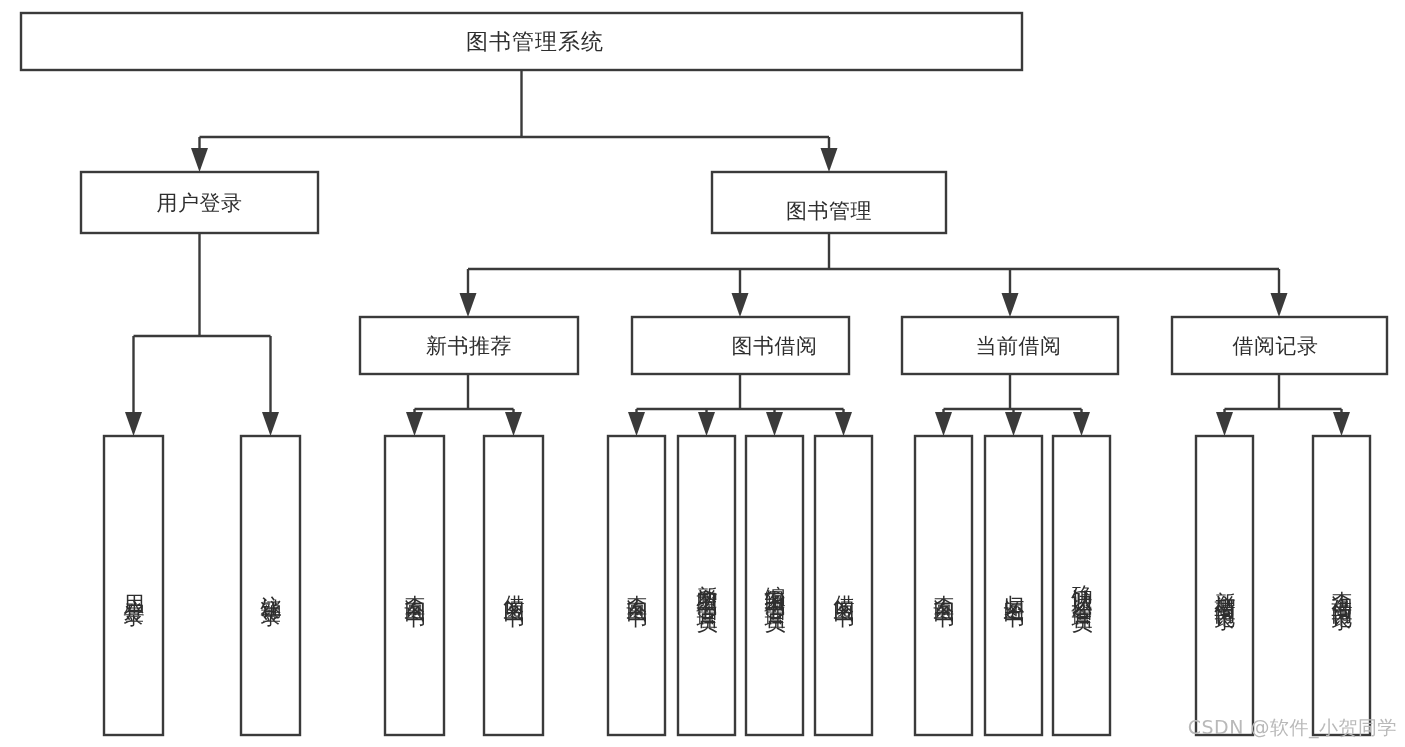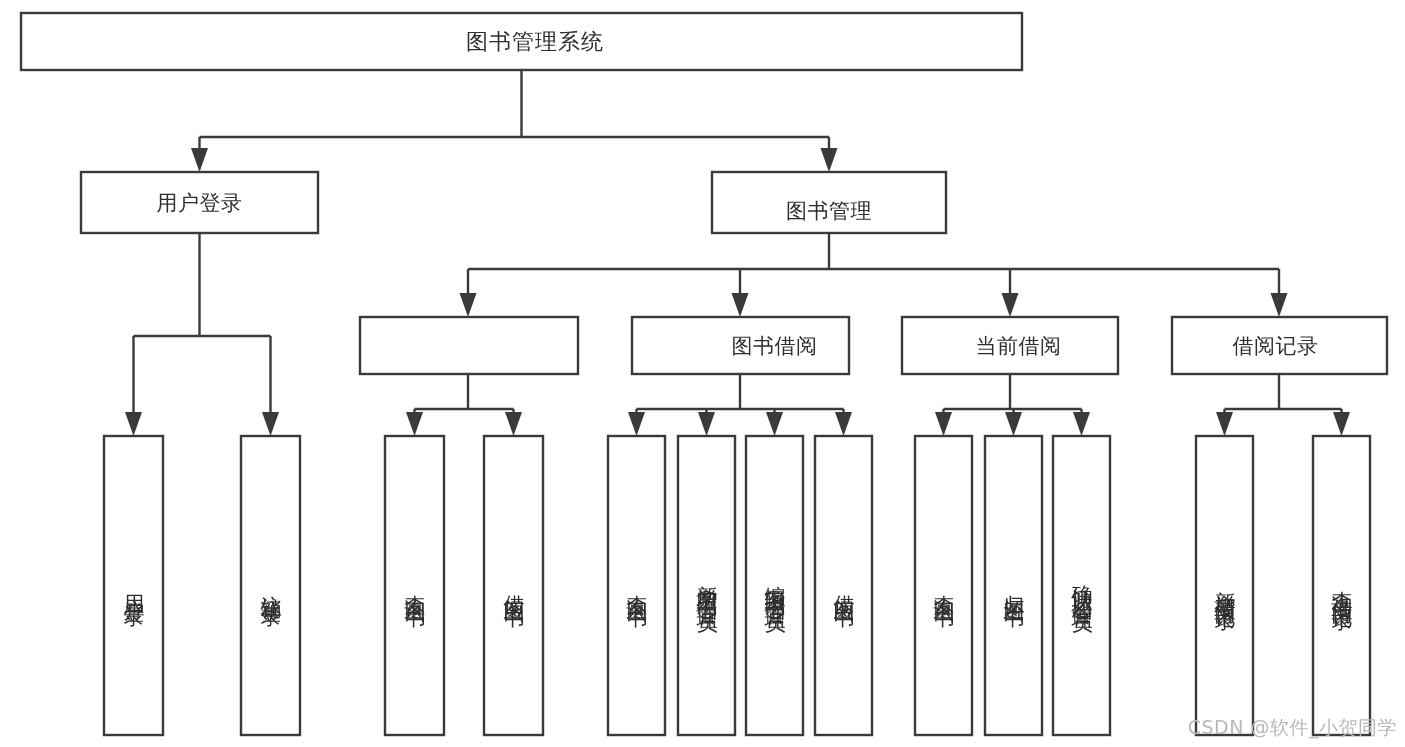--- a/index.html
+++ b/index.html
@@ -170,20 +170,21 @@
     <polygon class="arrow-head" points="1224.5,436 1216,412 1233,412"></polygon>
     <polygon class="arrow-head" points="1341.5,436 1333,412 1350,412"></polygon>
 
   </svg>
 
   <div class="node-label title" style="left:21px; top:13px; width:1028px; height:57px;">图书管理系统</div>
 
   <div class="node-label horizontal" style="left:81px; top:172px; width:237px; height:61px;">用户登录</div>
   <div class="node-label horizontal" style="left:712px; top:172px; width:234px; height:78px;">图书管理</div>
 
+  <div class="node-label horizontal" style="left:360px; top:317px; width:218px; height:57px;">新书推荐</div>
   <div class="node-label horizontal" style="left:632px; top:317px; width:217px; height:57px;padding-left:34px;">图书借阅</div>
   <div class="node-label horizontal" style="left:902px; top:317px; width:233px; height:57px;">当前借阅</div>
   <div class="node-label horizontal" style="left:1172px; top:317px; width:207px; height:57px;">借阅记录</div>
 
   <div class="node-label vertical" style="left:104px; top:436px; width:59px; height:299px;">用户登录</div>
   <div class="node-label vertical" style="left:241px; top:436px; width:59px; height:299px;">注销登录</div>
 
   <div class="node-label vertical" style="left:385px; top:436px; width:59px; height:299px;">查询图书</div>
   <div class="node-label vertical" style="left:484px; top:436px; width:59px; height:299px;">借阅图书</div>
 

